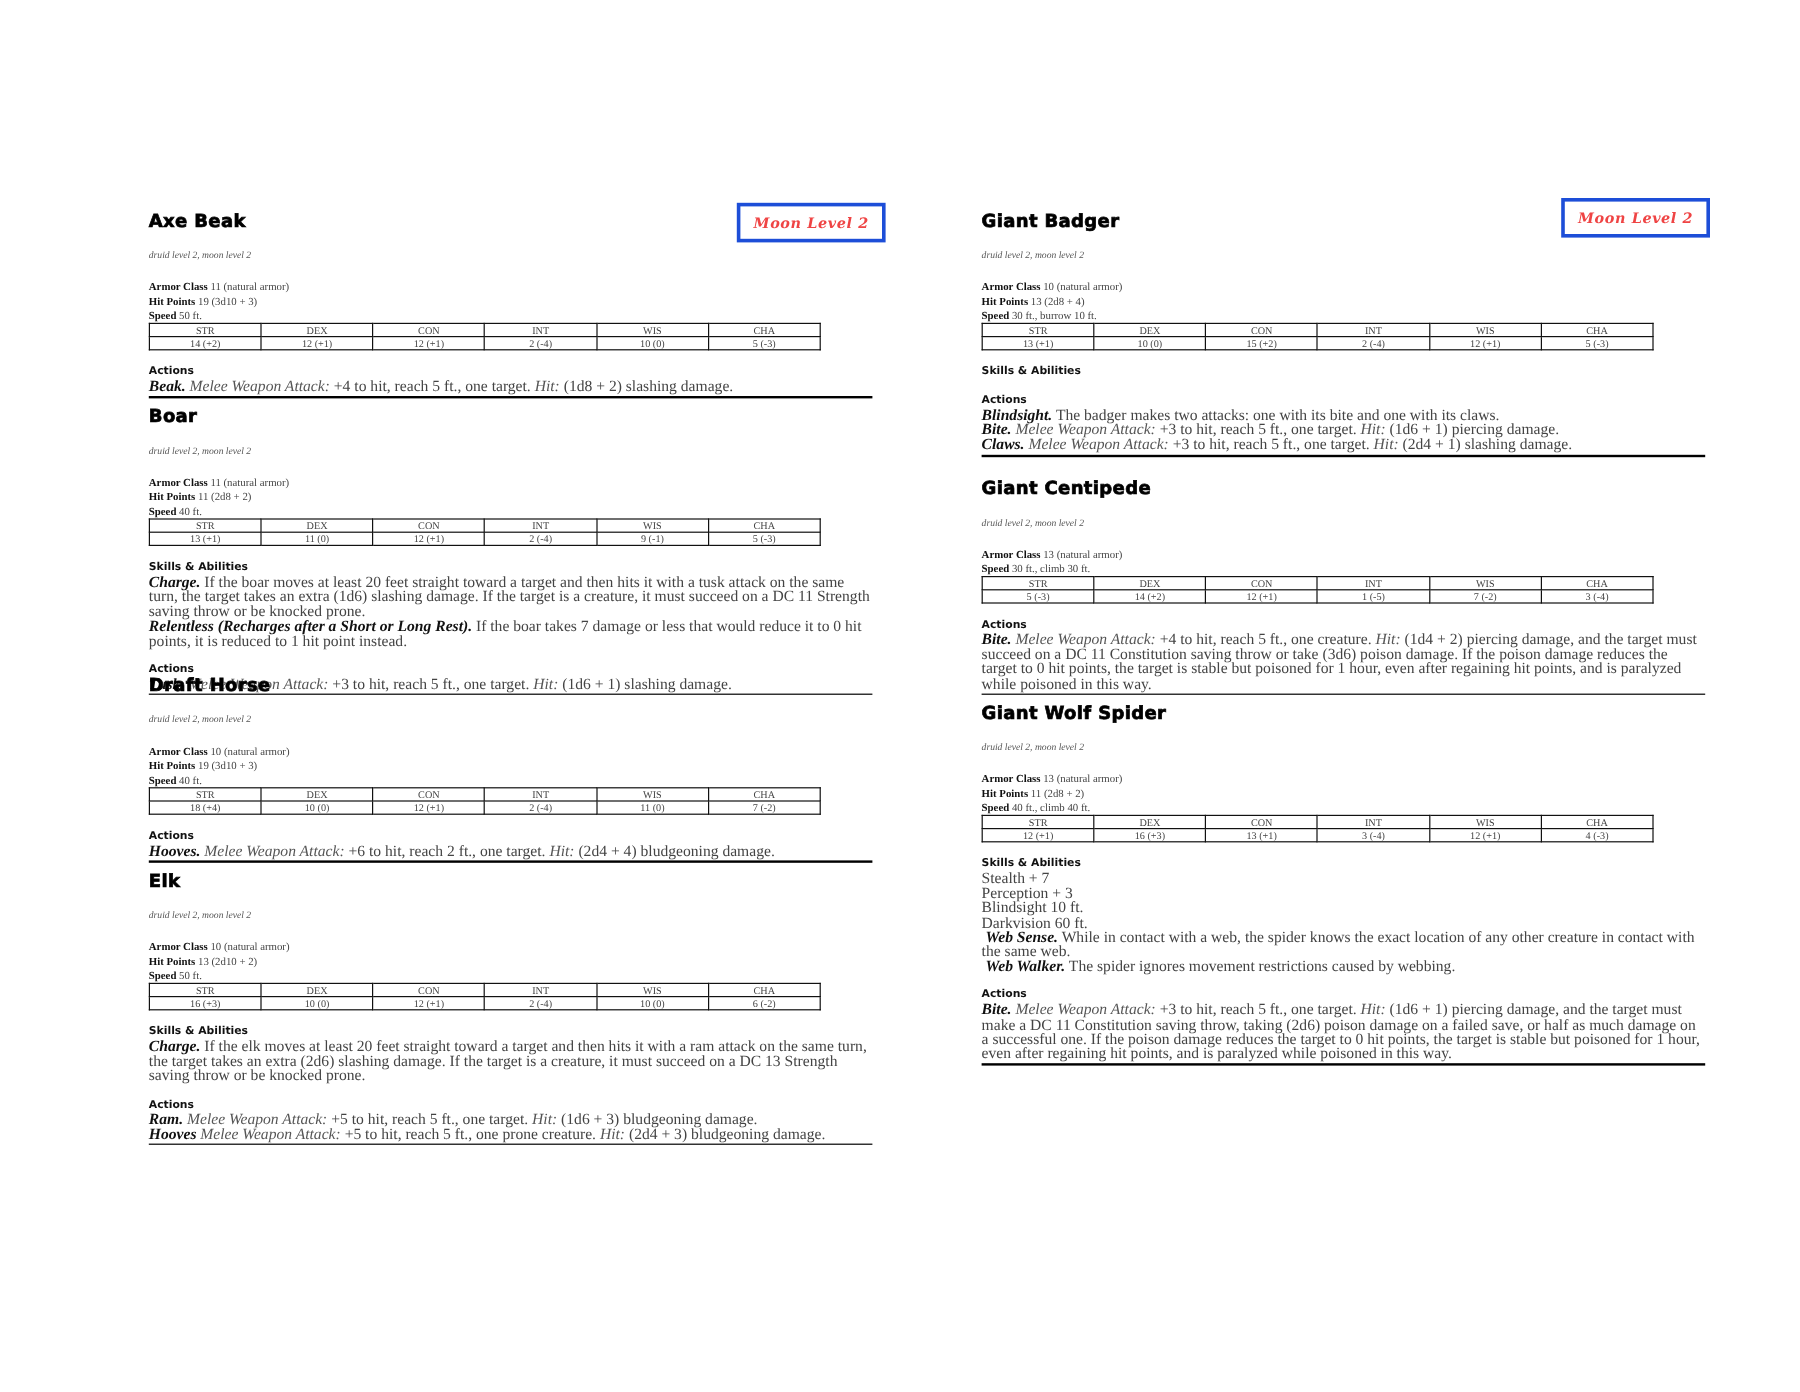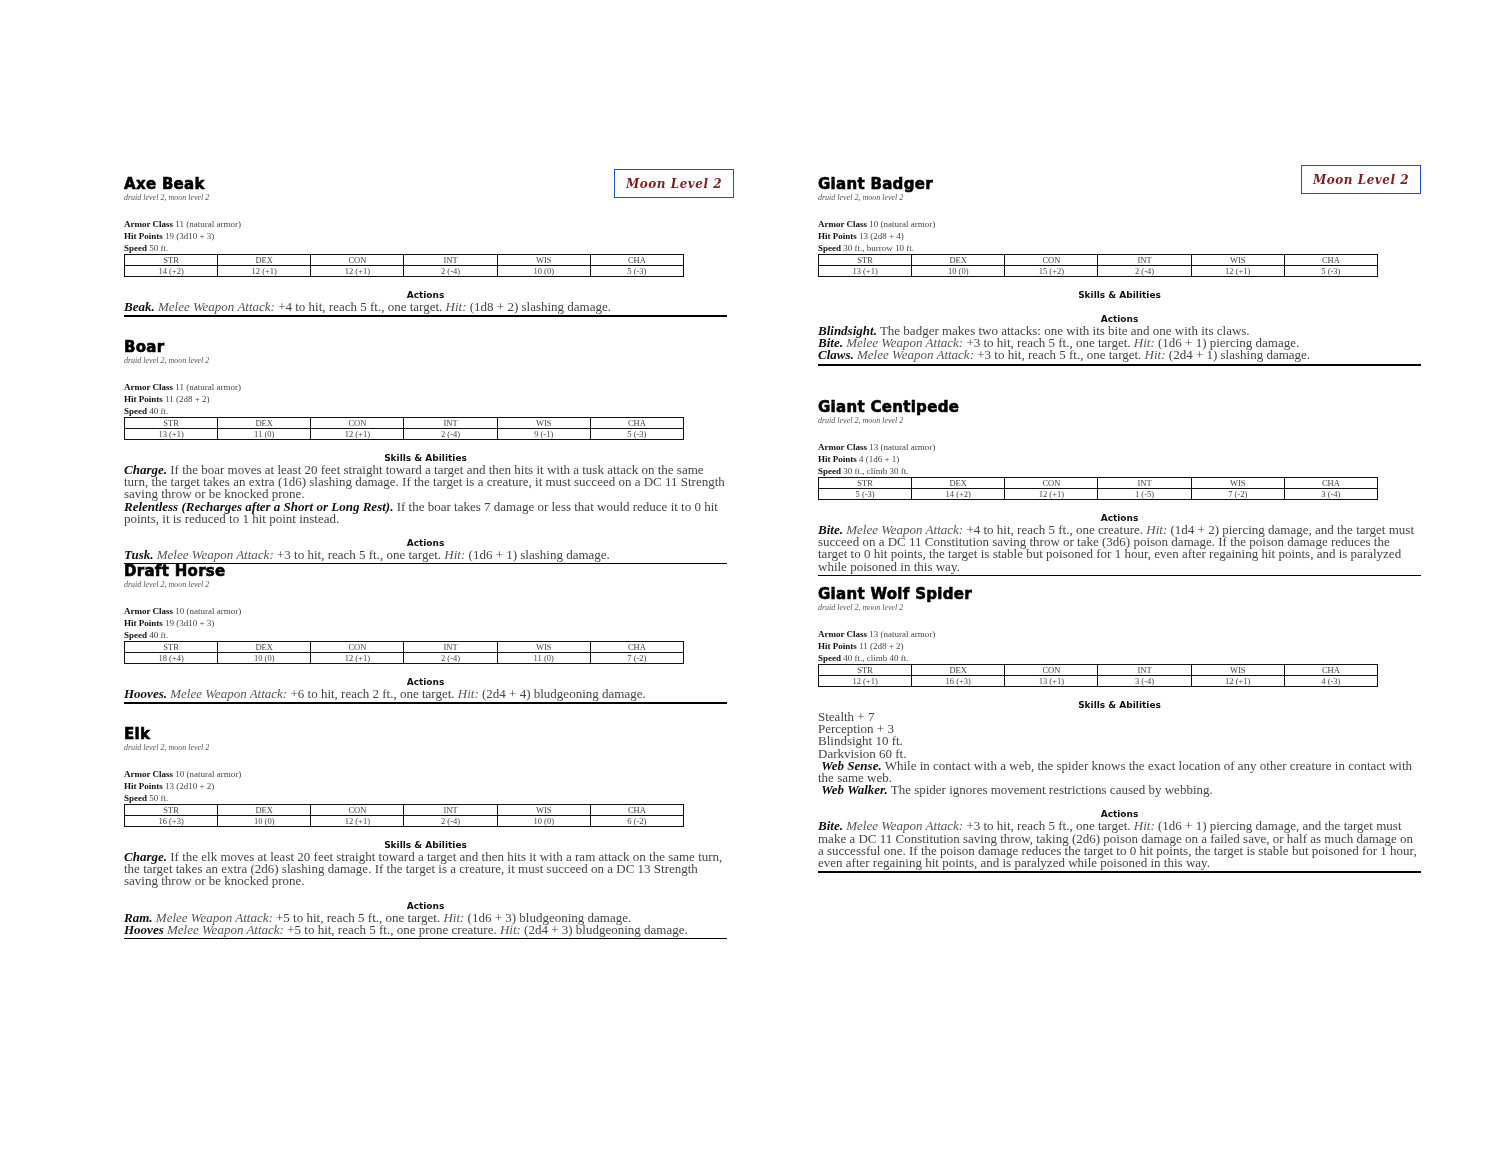--- a/index.html
+++ b/index.html
@@ -1,35 +1,35 @@
 <!DOCTYPE html>
 <html><head>
 <meta charset="utf-8">
 <style>
   html, body { margin: 0; padding: 0; background: #ffffff; }
   body { width: 1500px; height: 1160px; position: relative; overflow: hidden;
          font-family: "Liberation Serif", "DejaVu Serif", serif; color: #222; }
   .page-col { position: absolute; top: 0; width: 603px; }
   .col-left { left: 124px; }
   .col-right { left: 818px; }
-  .badge { position: absolute; border: 1px solid #1d4ed8; width: 118px; height: 27px;
+  .badge { position: absolute; border: 3px solid #1d4ed8; width: 118px; height: 27px;
            display: flex; align-items: center; justify-content: center;
            font-family: "DejaVu Serif", serif; font-style: italic; font-weight: bold;
-           font-size: 12px; color: #7f1d1d; letter-spacing: 0.5px; background: #fff; }
+           font-size: 12px; color: #ef4444; letter-spacing: 0.5px; background: #fff; }
   .badge-left { left: 614px; top: 169px; }
   .badge-right { left: 1301px; top: 165px; }
   .creature { position: absolute; left: 0; width: 603px; }
   .cr-name { font-family: "DejaVu Sans", sans-serif; font-weight: 900; font-size: 15px;
              color: #000; line-height: 15px; letter-spacing: 0.3px; -webkit-text-stroke: 0.6px #000; }
-  .cr-sub { font-style: italic; font-size: 8px; color: #555; line-height: 10px; margin-top: 1px; }
+  .cr-sub { font-style: italic; font-size: 8px; color: #555; line-height: 10px; margin-top: 16px; }
   .cr-stats { margin-top: 15px; font-size: 9px; line-height: 12px; color: #444; }
   .cr-stats b { color: #111; font-weight: bold; margin-top: 24px; }
   table.abil { border-collapse: collapse; width: 560px; font-size: 8.5px; color: #444; table-layout: fixed; }
   table.abil td { border: 1px solid #111; text-align: center; height: 10px; line-height: 10px; padding: 0; }
-  .sec-head { font-family: "DejaVu Sans", sans-serif; font-weight: bold; font-size: 9px; color: #111; margin-top: 12px; line-height: 12px; text-align: center; }
+  .sec-head { font-family: "DejaVu Sans", sans-serif; font-weight: bold; font-size: 9px; color: #111; margin-top: 12px; line-height: 12px; }
   .para { font-size: 13px; line-height: 12.2px; color: #444; }
   .para b.ttl { font-style: italic; font-weight: bold; color: #111; }
   .para i { color: #555; }
   .rule-thick { height: 0; border-bottom: 2px solid #000; margin-top: 2px; width: 603px; }
   .rule-thin { height: 0; border-bottom: 1px solid #000; margin-top: 2px; width: 603px; }
 </style>
 </head>
 <body>
 
 <div class="badge badge-left">Moon Level 2</div>
@@ -212,21 +212,20 @@
     <div class="para"><b class="ttl">Bite.</b> <i>Melee Weapon Attack:</i><span> +3 to hit, reach 5 ft., one target. </span><i>Hit:</i><span> (1d6 + 1) piercing damage.</span></div>
     <div class="para"><b class="ttl">Claws.</b> <i>Melee Weapon Attack:</i><span> +3 to hit, reach 5 ft., one target. </span><i>Hit:</i><span> (2d4 + 1) slashing damage.</span></div>
     <div class="rule-thick"></div>
   </div>
 
   <div class="creature" style="top:400px">
     <div class="cr-name">Giant Centipede</div>
     <div class="cr-sub">druid level 2, moon level 2</div>
     <div class="cr-stats">
       <div><b>Armor Class</b> <span>13 (natural armor)</span></div>
-      <div><b>Hit Points</b> <span>4 (1d6 + 1)</span></div>
       <div><b>Speed</b> <span>30 ft., climb 30 ft.</span></div>
     </div>
     <table class="abil">
       <tbody>
           <tr>
             <td>STR</td>
             <td>DEX</td>
             <td>CON</td>
             <td>INT</td>
             <td>WIS</td>

